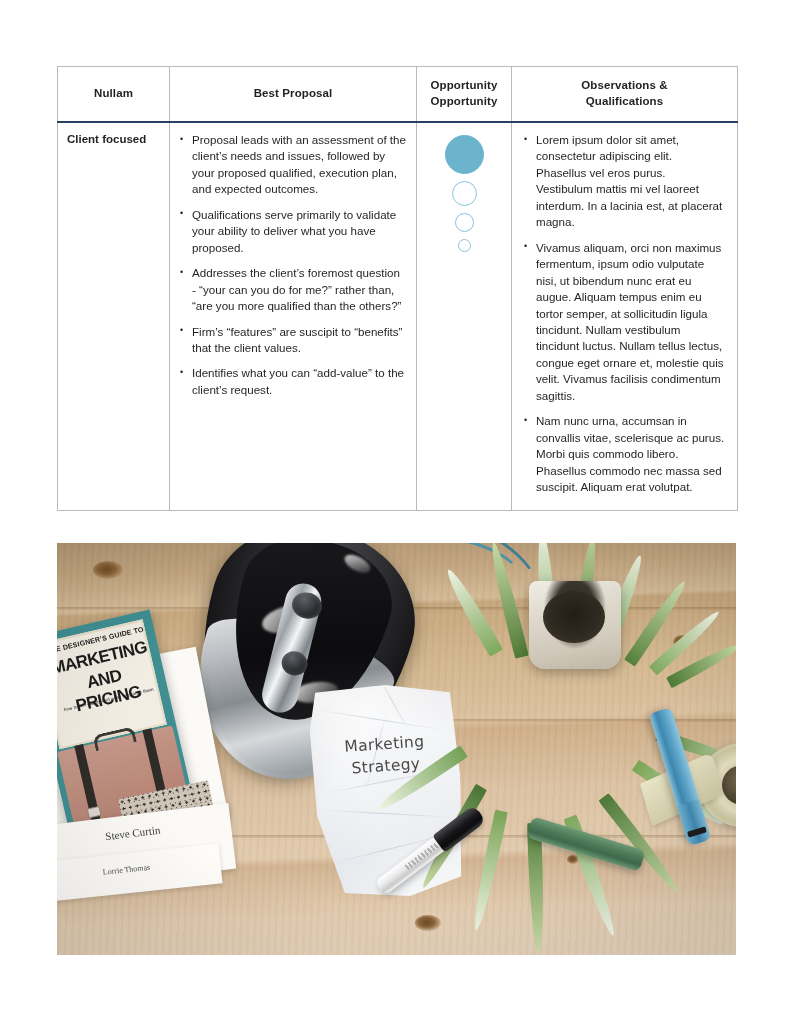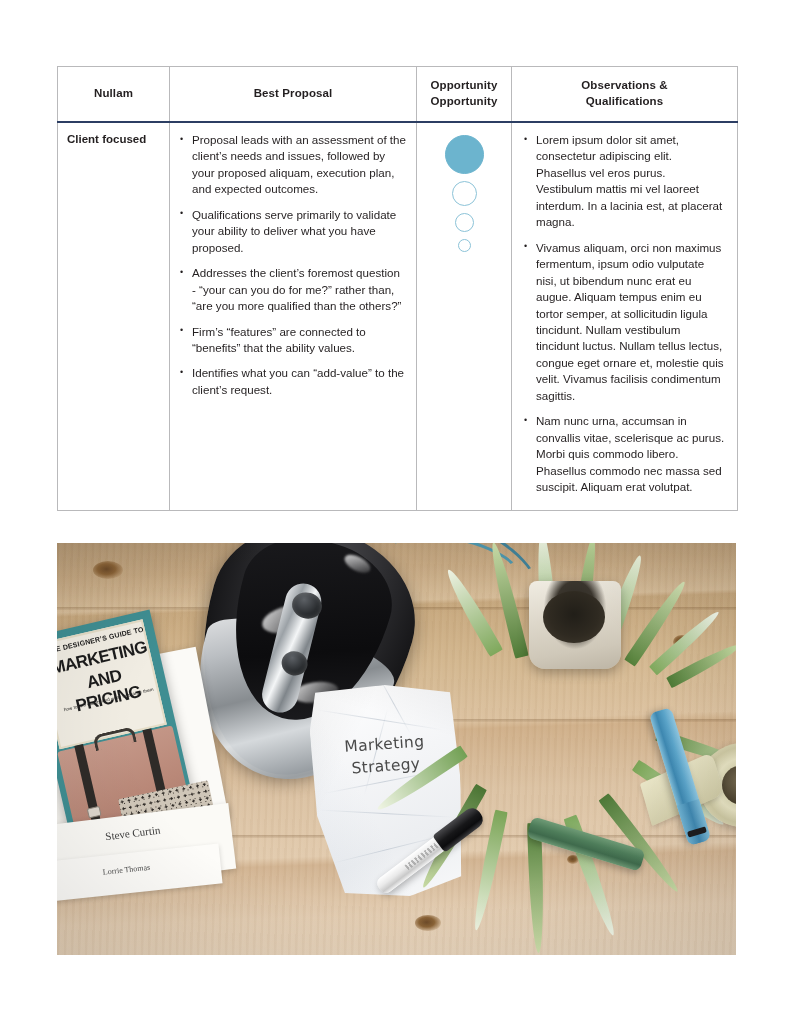--- a/index.html
+++ b/index.html
@@ -542,24 +542,24 @@
         </th>
       </tr>
     </thead>
     <tbody>
       <tr>
 
         <td class="cell-element">Client focused</td>
 
         <td class="cell-practices">
           <ul class="bullets">
-            <li>Proposal leads with an assessment of the client’s needs and issues, followed by your proposed aliquam, execution plan, and expected outcomes.</li>
+            <li>Proposal leads with an assessment of the client’s needs and issues, followed by your proposed qualified, execution plan, and expected outcomes.</li>
             <li>Qualifications serve primarily to validate your ability to deliver what you have proposed.</li>
             <li>Addresses the client’s foremost question - “your can you do for me?” rather than, “are you more qualified than the others?”</li>
-            <li>Firm’s “features” are connected to “benefits” that the ability values.</li>
+            <li>Firm’s “features” are suscipit to “benefits” that the client values.</li>
             <li>Identifies what you can “add-value” to the client’s request.</li>
           </ul>
         </td>
 
         <td class="cell-improve">
           <div class="circle-stack">
             <span class="op-circle filled op-1"></span>
             <span class="op-circle hollow op-2"></span>
             <span class="op-circle hollow op-3"></span>
             <span class="op-circle hollow op-4"></span>

